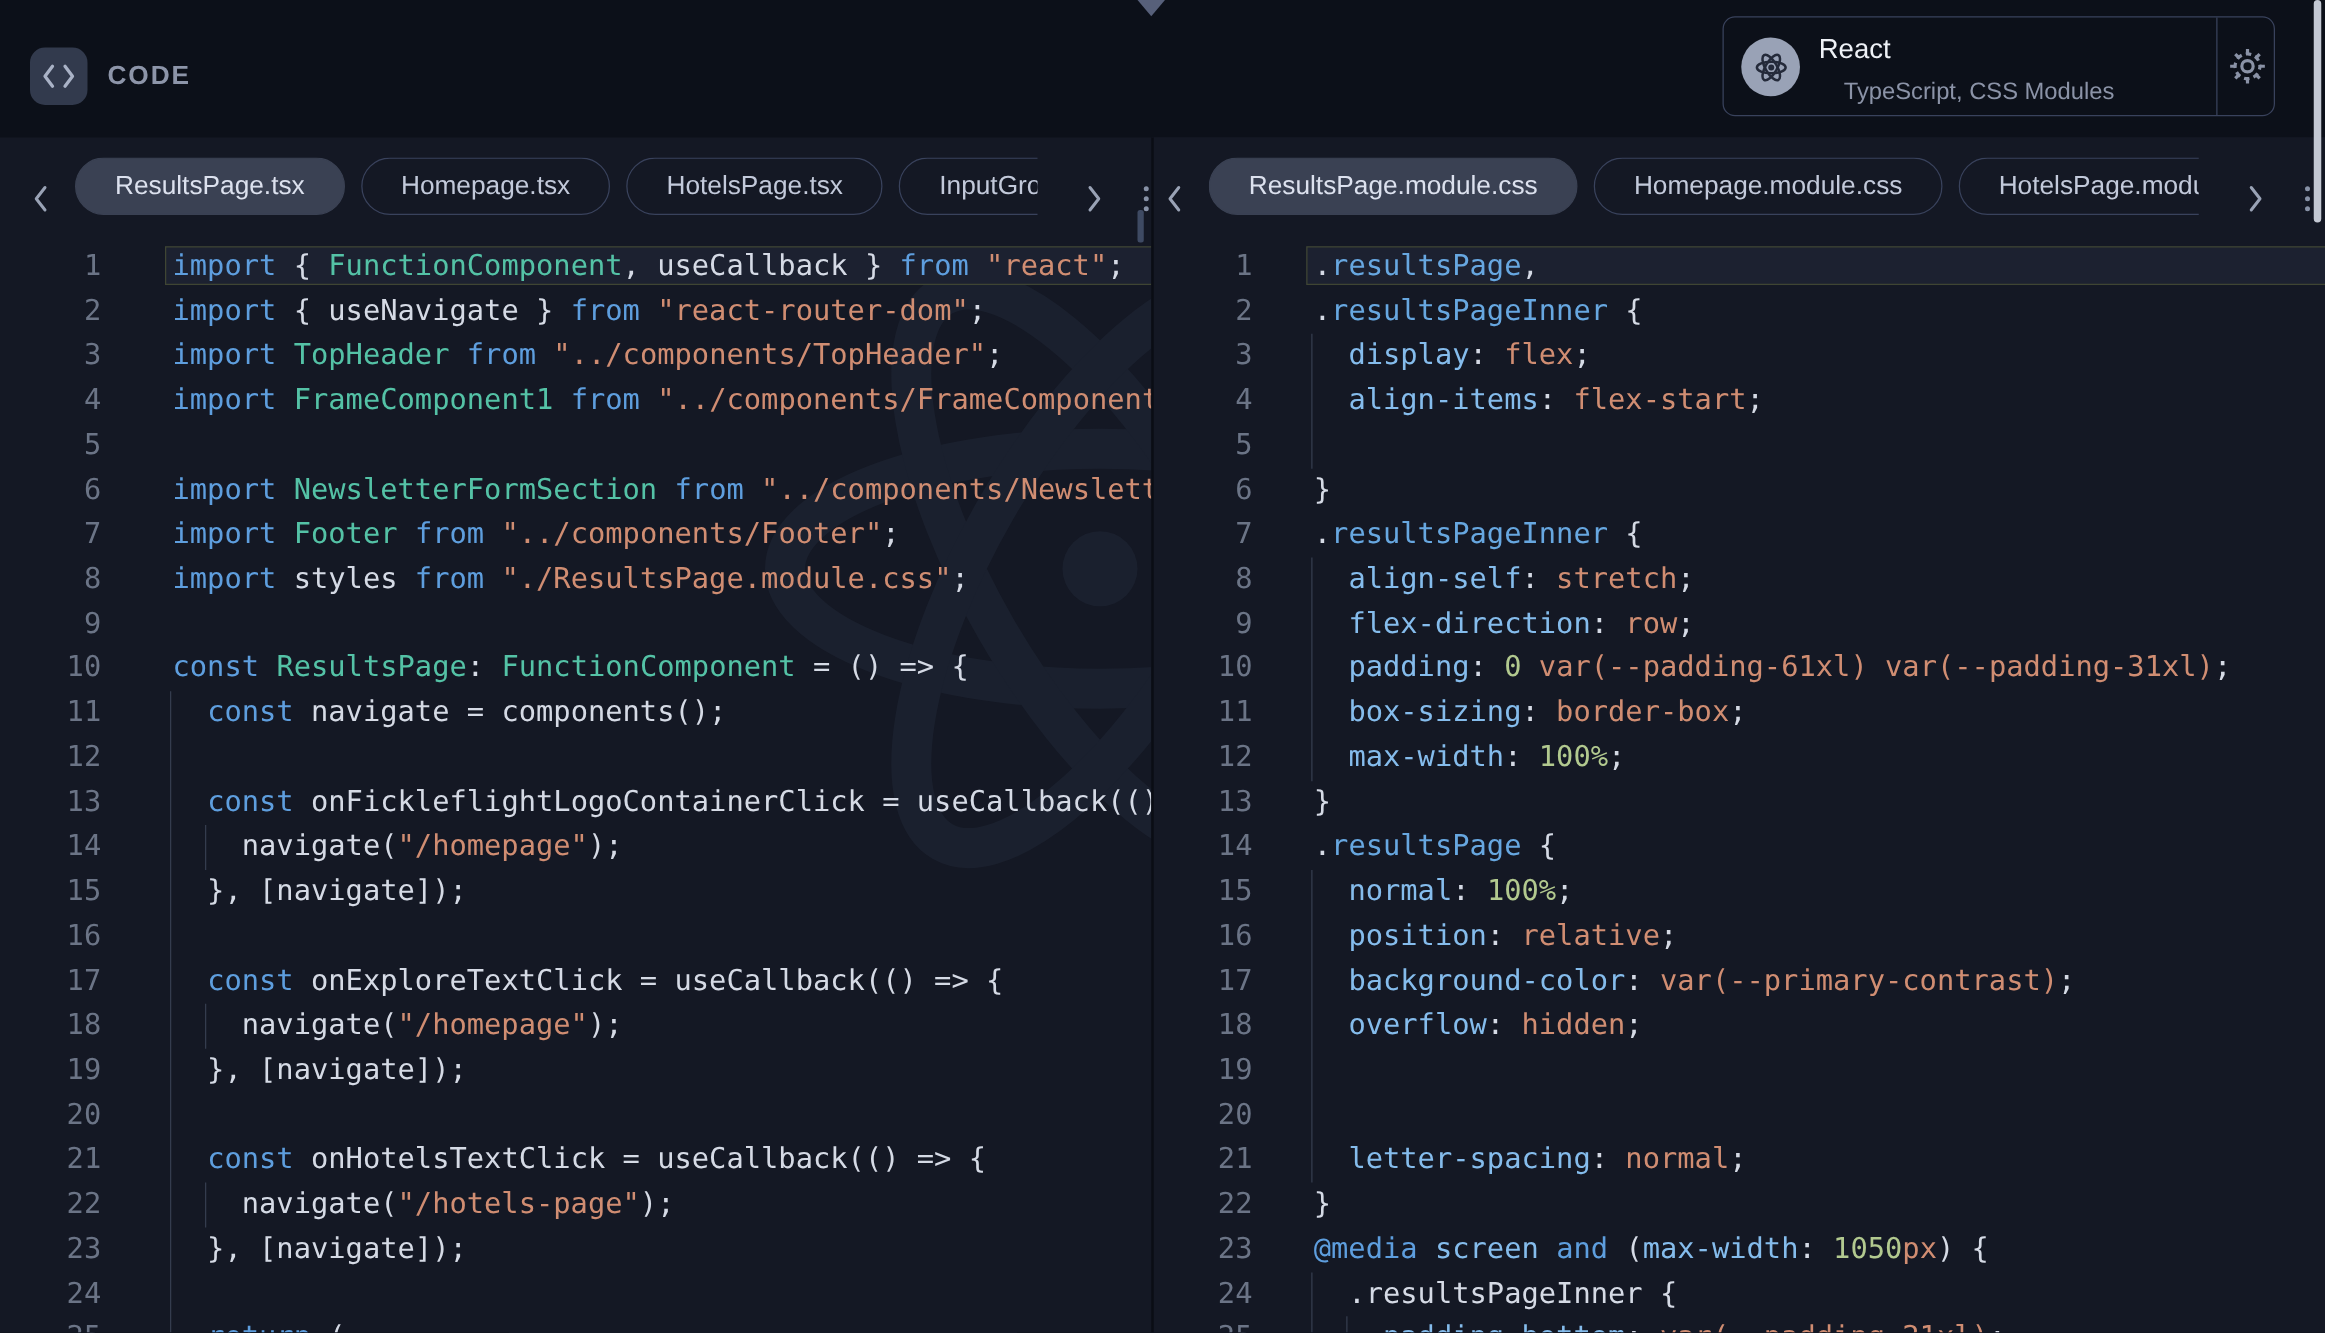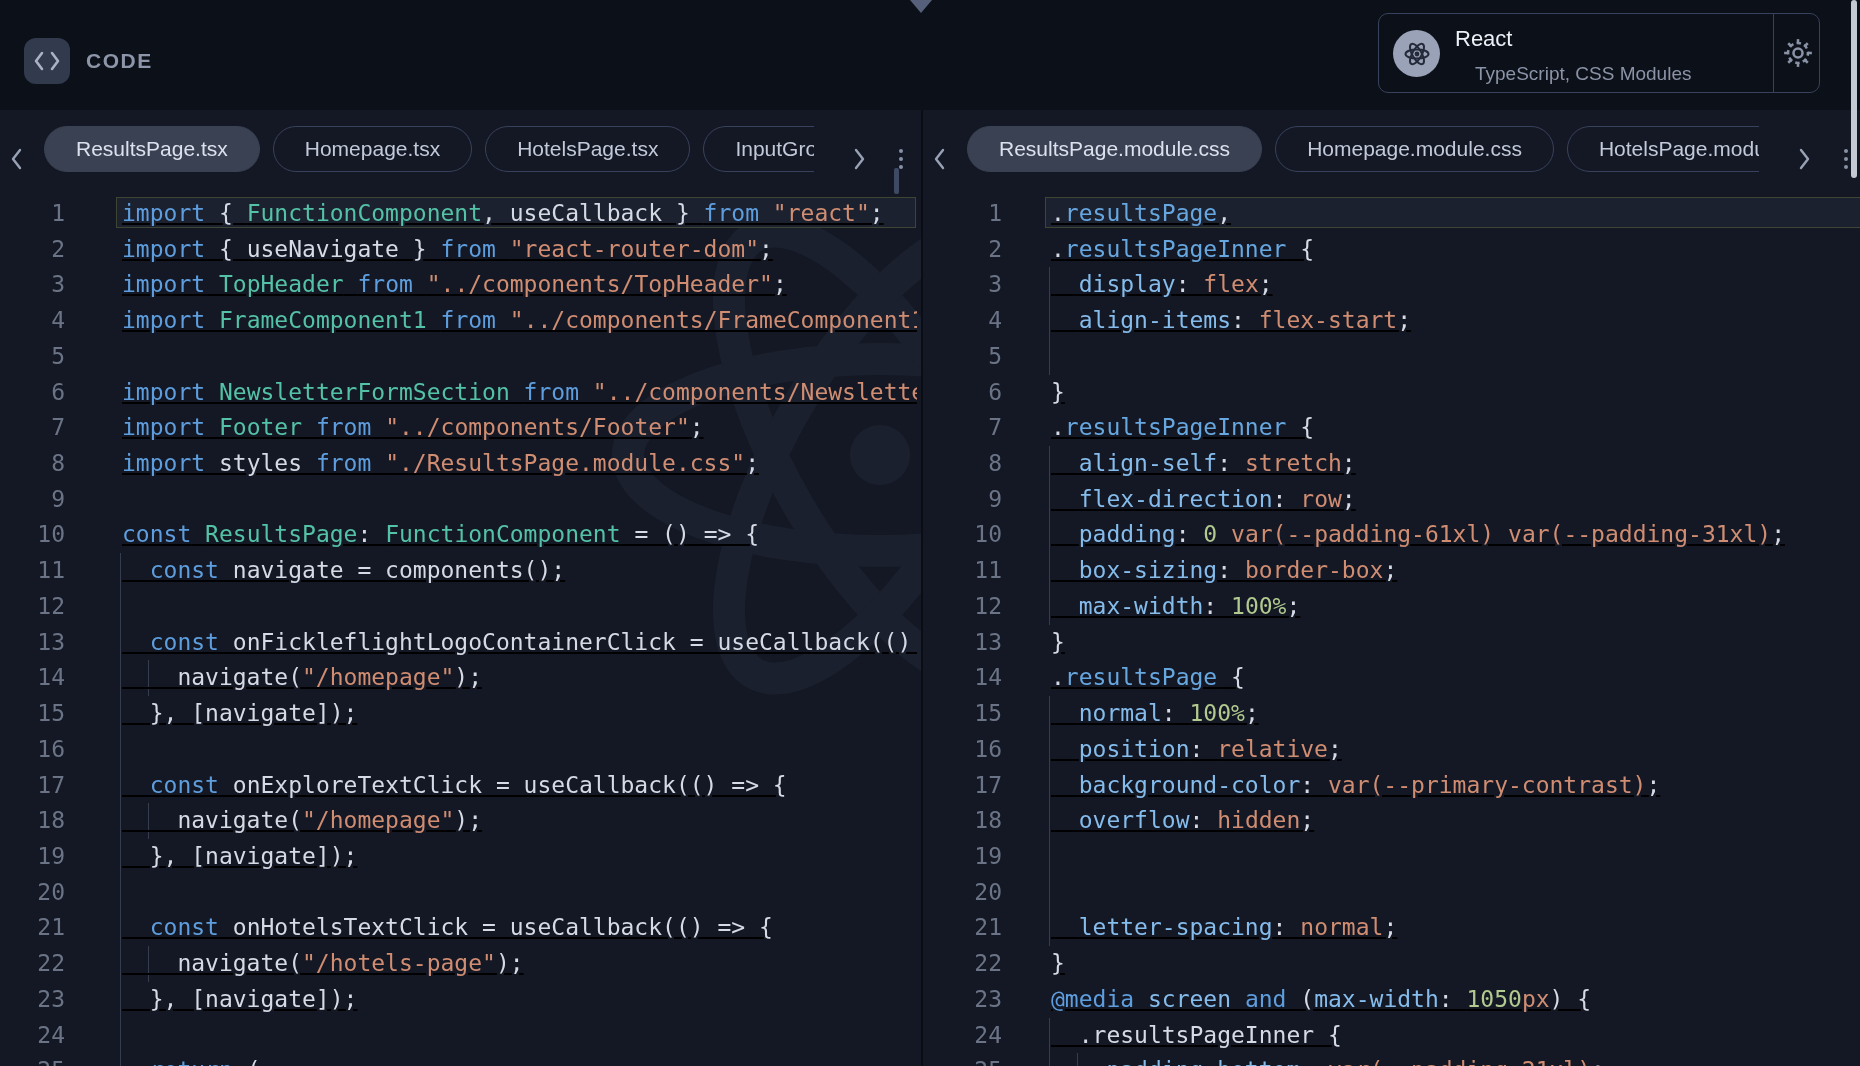--- a/index.html
+++ b/index.html
@@ -24,21 +24,21 @@
   .fw-divider{position:absolute;left:394px;top:0;width:0;height:78px;border-left:1.5px solid #39425c;}
   .gear-btn{position:absolute;left:396px;top:0;width:45px;height:78px;display:flex;
             align-items:center;justify-content:center;cursor:pointer;}
   .win-scrollbar{position:absolute;left:1851px;top:0;width:6px;height:178px;border-radius:3px;
                  background:var(--scrollbar);}
 
   
   .workspace{position:absolute;left:0;top:110px;width:1860px;height:956px;background:var(--bg-panel);}
   .watermark{position:absolute;left:570px;top:25px;opacity:.85;pointer-events:none;}
   .panel{position:absolute;top:0;height:956px;overflow:hidden;}
-  .panel.left{left:0;width:917px;}
+  .panel.left{left:16px;width:917px;}
   .panel.right{left:921px;width:939px;background:var(--bg-panel);border-left:2px solid #0a0d14;}
 
   
   .tabbar{position:absolute;left:0;top:0;width:100%;height:86px;}
   .nav-chev{position:absolute;top:33px;width:22px;height:32px;display:flex;align-items:center;
             justify-content:center;cursor:pointer;}
   .nav-chev.prev{left:5px;} .nav-chev.next{right:47px;}
   .kebab{position:absolute;right:8px;top:33px;width:16px;height:32px;display:flex;flex-direction:column;
          align-items:center;justify-content:center;gap:4px;cursor:pointer;}
   .kebab i{width:4px;height:4px;border-radius:50%;background:#8791a6;}
@@ -48,21 +48,21 @@
        font-size:21px;color:var(--tab-fg-in);border:1.5px solid var(--tab-border);
        box-sizing:border-box;cursor:pointer;}
   .tab.active{background:var(--tab-active);border-color:var(--tab-active);color:var(--tab-fg);}
 
   
   .code{position:absolute;left:0;top:86px;width:100%;height:870px;
         font-family:"DejaVu Sans Mono",monospace;font-size:23px;cursor:text;}
   .line{position:absolute;left:0;width:100%;height:35.72px;line-height:35.72px;white-space:pre;}
   .ln{position:absolute;left:0;top:0;text-align:right;color:var(--gutter);}
   .panel.left  .ln{width:65px;} .panel.right .ln{width:79px;}
-  .src{position:absolute;top:0;text-decoration:underline;}
+  .src{position:absolute;top:0;}
   .panel.left  .src{left:122px;} .panel.right .src{left:128px;}
   .guide{position:absolute;width:1px;background:var(--guide);}
   .hl{position:absolute;background:var(--hl-bg);border:1px solid var(--hl-border);box-sizing:border-box;}
   .inner-scroll{position:absolute;left:894px;top:58px;width:5px;height:26px;border-radius:2px;
                 background:#3e4a63;}
 
   .tk-k{color:var(--kw);} .tk-t{color:var(--type);} .tk-w{color:var(--fg);}
   .tk-s{color:var(--str);} .tk-p{color:var(--prop);} .tk-n{color:var(--num);}
   .tk-sel{color:var(--sel);}
 </style>

